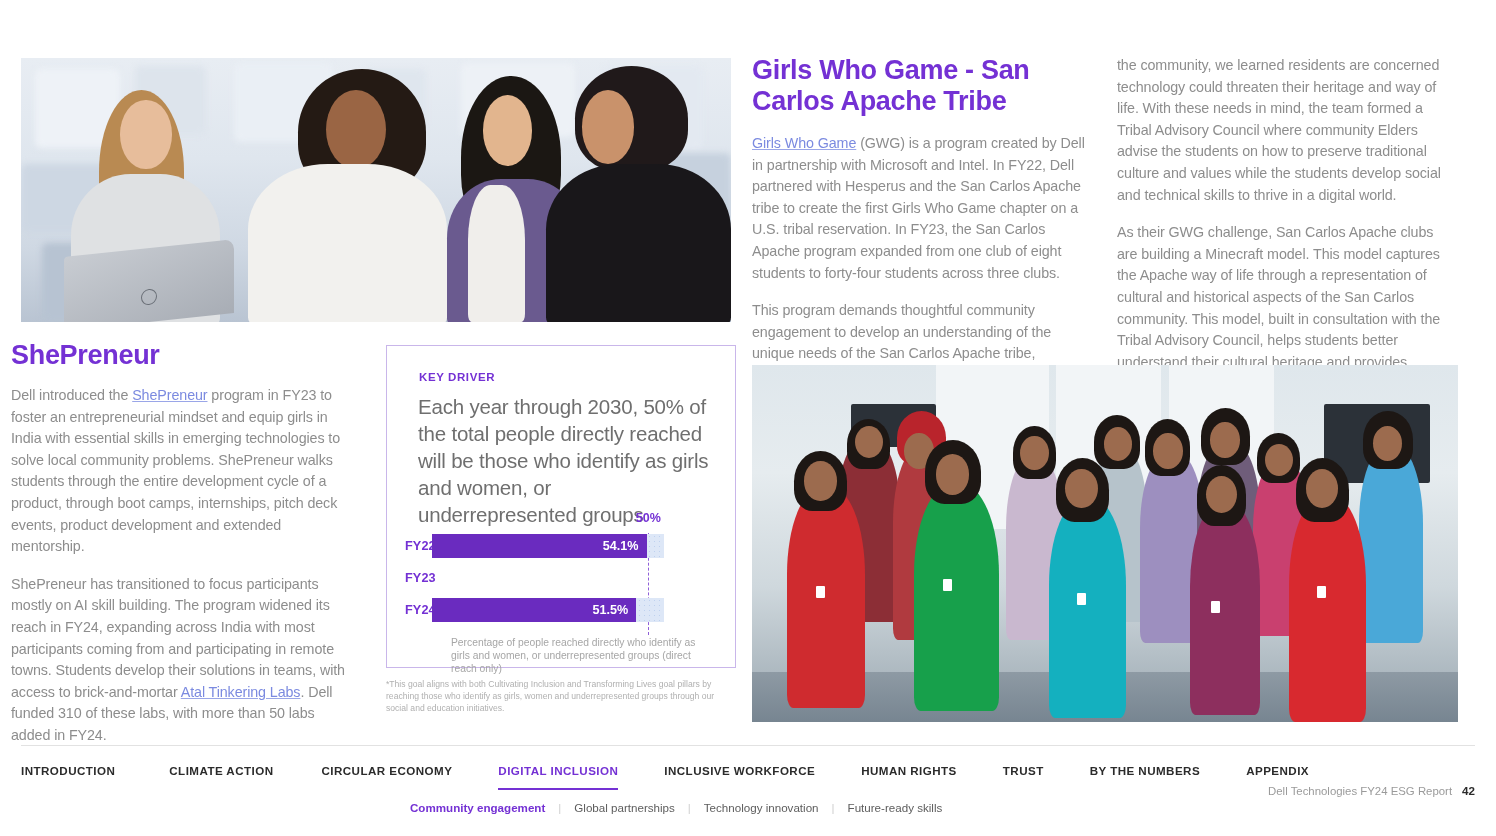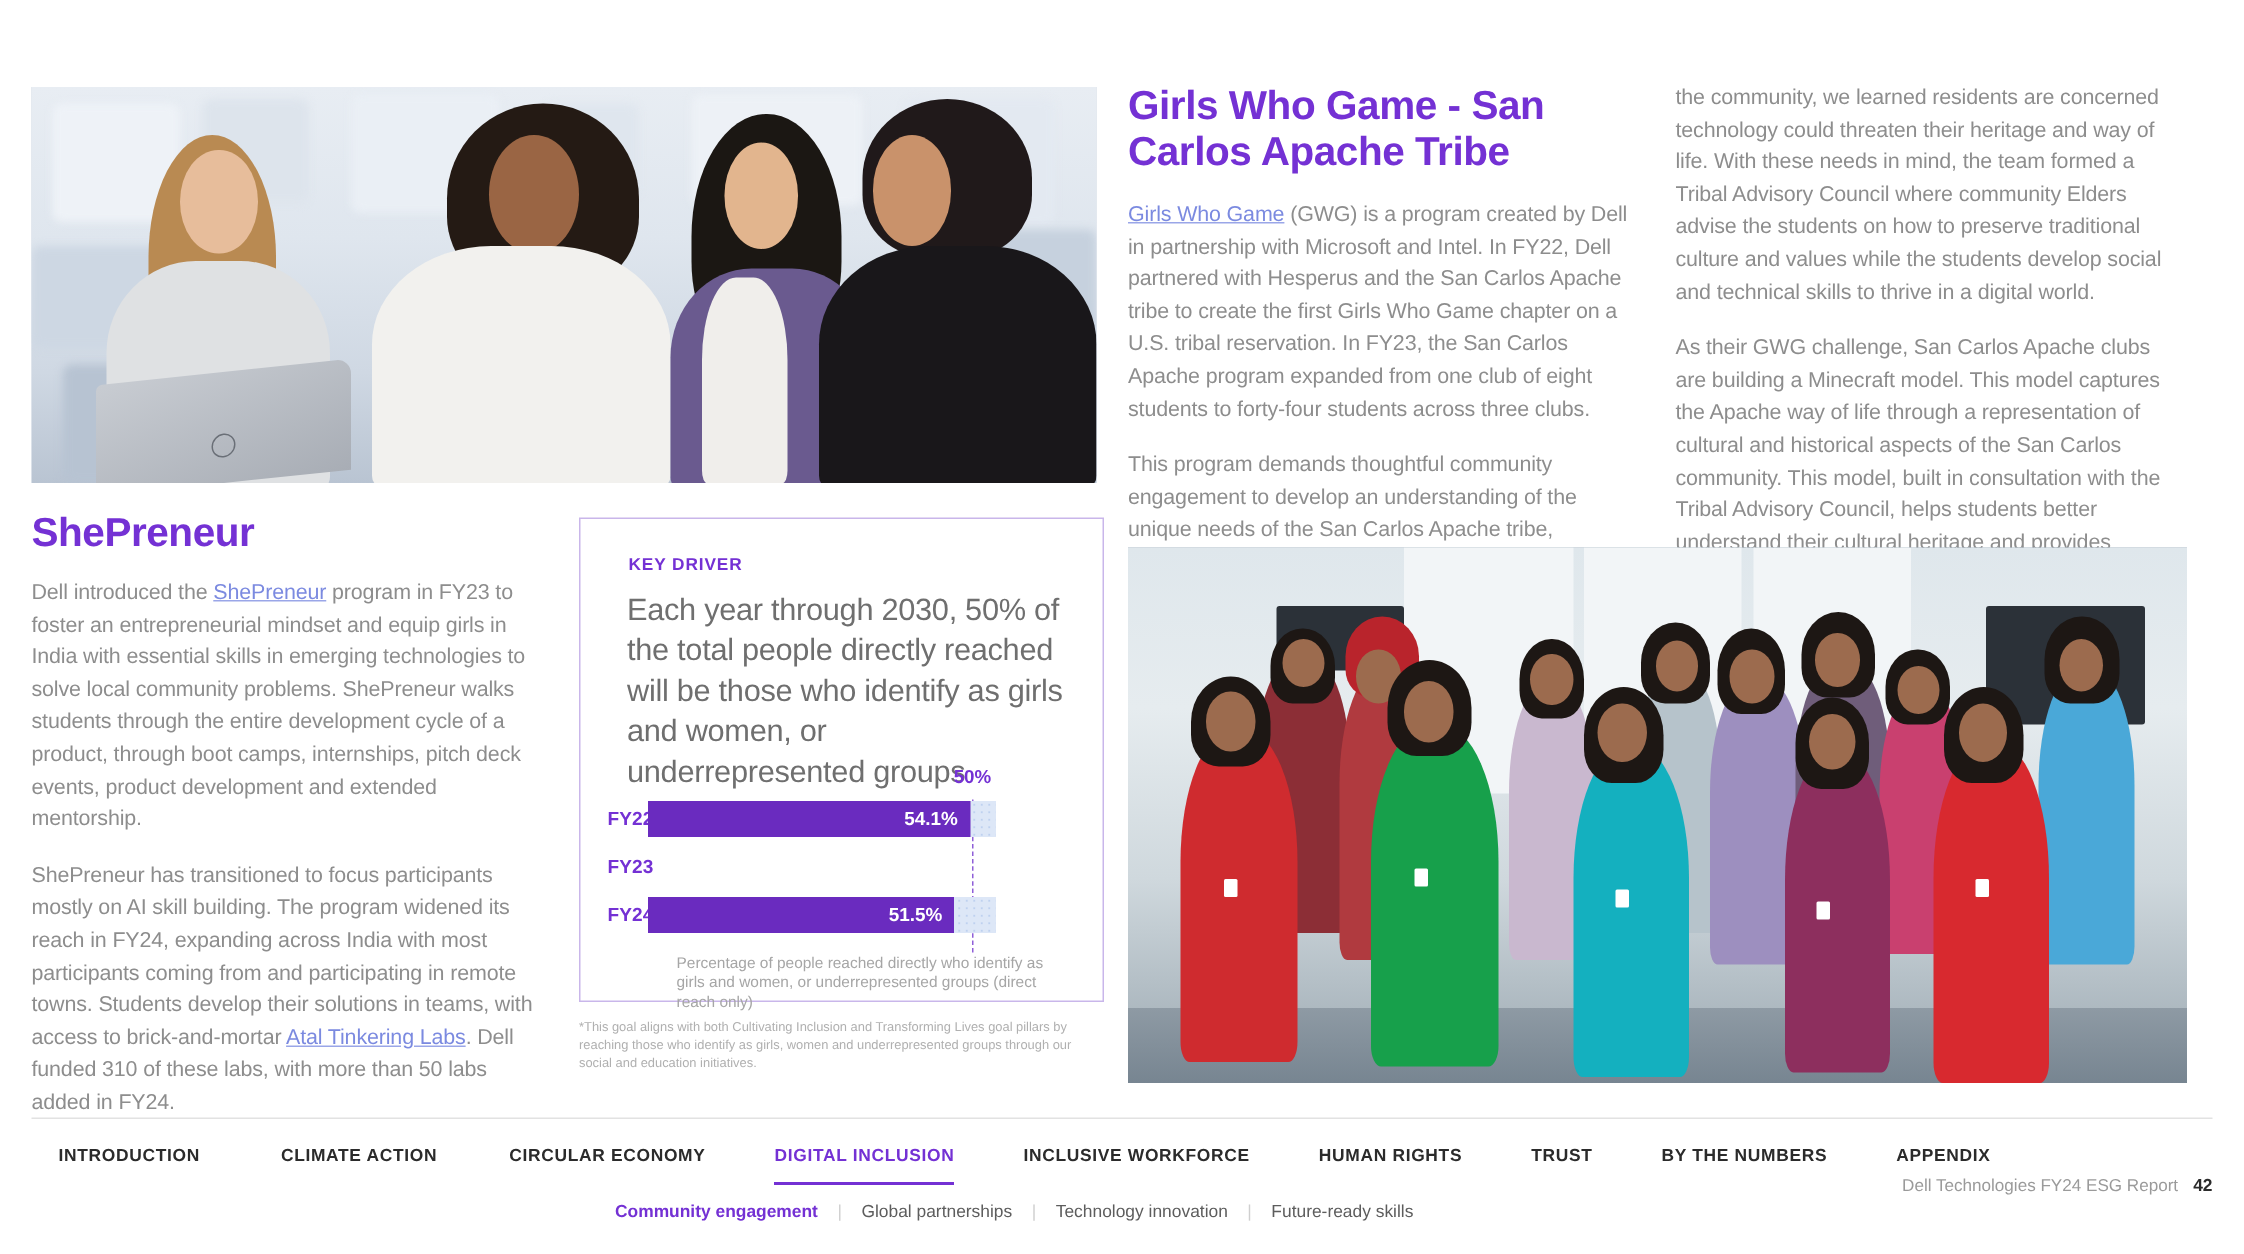--- a/index.html
+++ b/index.html
@@ -68,21 +68,21 @@
     border-radius:4px 10px 0 0;
     transform: skewY(-6deg);
   }
   .laptop .logo {
     position:absolute; left:50%; top:56%;
     width:16px; height:16px; margin-left:-8px;
     border:1.6px solid #6a6f77; border-radius:50%;
   }
 
   
-  .shepreneur { position:absolute; left:21px; top:340px; width:345px; }
+  .shepreneur { position:absolute; left:11px; top:340px; width:345px; }
   .shepreneur h2 { margin-bottom: 14px; }
 
   
   .key-card {
     position: absolute; left: 386px; top: 345px;
     width: 350px; height: 323px;
     border: 1px solid #c9b6ea;
     background: #ffffff;
   }
   .kd-label {
@@ -169,21 +169,21 @@
   .kid-head { position:absolute; border-radius:50%; background:#9c6b4e; }
   .kid-hair { position:absolute; border-radius:50% 50% 35% 35%; background:#1d1714; }
   .badge-sm { position:absolute; width:9px; height:12px; background:#fff; border-radius:1px; }
 
   
   .footer { position:absolute; left:0; top:745px; width:1496px; height:91px; }
   .footer-rule {
     position:absolute; left:21px; top:0; width:1454px; height:1px; background:#e2e2e2;
   }
   .nav-main {
-    position:absolute; left:39px; top:19px;
+    position:absolute; left:21px; top:19px;
     display:flex; align-items:flex-start;
   }
   .nav-item {
     font-size: 11.6px; font-weight: 700; color:#2b2b2b;
     letter-spacing: 0.45px; white-space:nowrap;
     position:relative; padding-bottom:13px;
   }
   .nav-item.active { color:#7431D4; }
   .nav-item.active::after{
     content:""; position:absolute; left:0; right:0; bottom:0;

